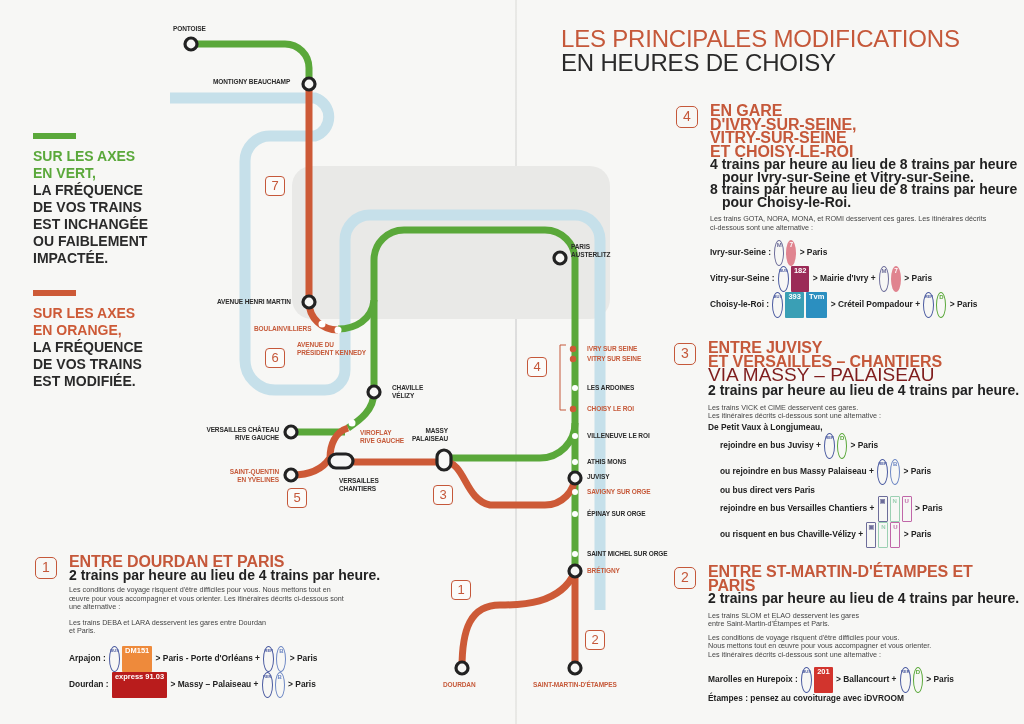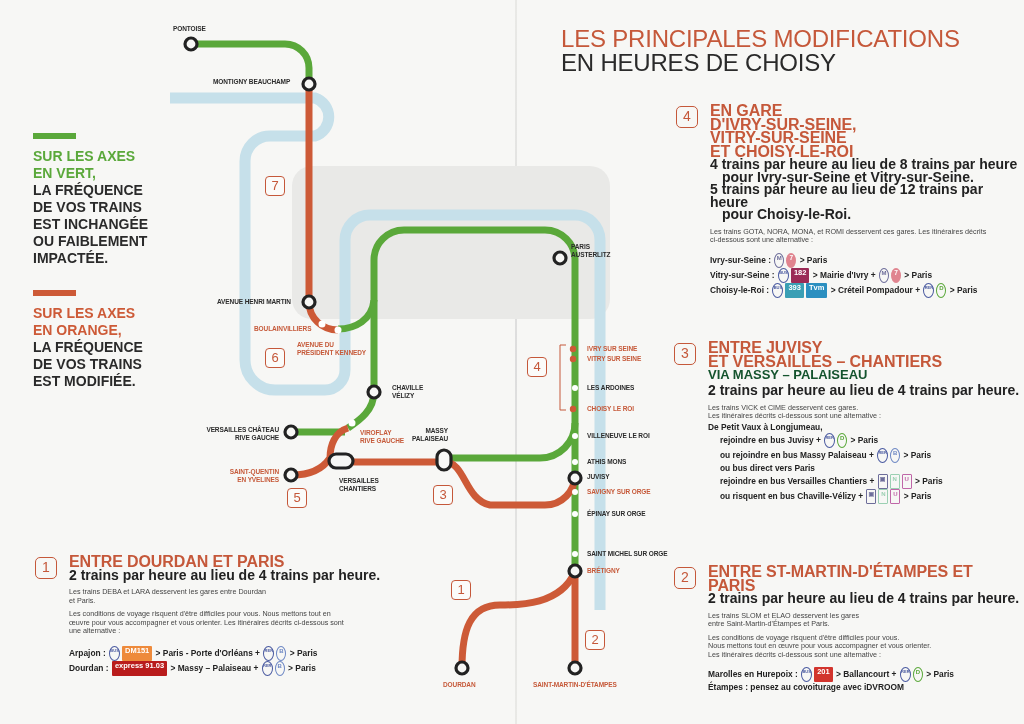--- a/index.html
+++ b/index.html
@@ -18,27 +18,27 @@
   .legend .green { color: #5aa83a; }
   .legend .orange { color: #cd5a37; }
   .legend .dark { color: #2a2a2a; }
   .title { position: absolute; left: 561px; top: 27px; }
   .title .t1 { font-size: 24px; color: #c5583a; letter-spacing: -0.2px; line-height: 24px; }
   .title .t2 { font-size: 24px; color: #2a2a2a; letter-spacing: -0.2px; line-height: 24px; }
   .section { position: absolute; }
   .section .nb { position: absolute; left: 0; top: 2px; width: 22px; height: 22px; border: 1.5px solid #c5583a; border-radius: 5px; color: #c5583a; text-align: center; font-size: 14px; line-height: 19px; }
   .section .body { margin-left: 34px; }
   .section h2 { font-size: 16px; color: #c5583a; line-height: 13.5px; font-weight: bold; letter-spacing: -0.1px; }
-  .section h3 { font-size: 13px; color: #14532d; font-weight: bold; line-height: 14px; }
+  .section h3 { font-size: 19px; color: #7f1d1d; font-weight: normal; line-height: 14px; }
   .section .freq { font-size: 14px; font-weight: bold; line-height: 12.5px; color: #222; }
   .section .freq .ind { padding-left: 12px; display: block; }
   .section .small { font-size: 7.2px; color: #444; line-height: 8.6px; margin-top: 7px; }
   .section .itin { font-size: 8.4px; font-weight: bold; line-height: 11px; color: #222; margin-top: 8px; }
   .section .itin .ind { padding-left: 12px; display: block; }
-  .ico { display: inline-block; vertical-align: middle; font-size: 6px; line-height: 9px; height: 15px; text-align: center; margin: 0 1px; }
+  .ico { display: inline-block; vertical-align: middle; font-size: 6px; line-height: 9px; height: 26px; text-align: center; margin: 0 1px; }
   .ico.circle { width: 10px; border-radius: 50%; border: 1px solid #6d6d9a; color: #6d6d9a; font-size: 6px; line-height: 8px; }
   .ico.rer { width: 11px; border-radius: 50%; border: 1px solid #4a5aa0; color: #4a5aa0; font-size: 4px; line-height: 8px; }
   .ico.bus { width: 11px; border-radius: 50%; border: 1px solid #4a5aa0; color: #4a5aa0; font-size: 4px; line-height: 8px; }
   .ico.m7 { width: 10px; border-radius: 50%; background: #e0848f; color: #fff; font-size: 6.5px; line-height: 10px; }
   .ico.d { width: 10px; border-radius: 50%; border: 1px solid #5aa83a; color: #5aa83a; font-size: 6px; line-height: 8px; }
   .ico.b { width: 10px; border-radius: 50%; border: 1px solid #6d87c4; color: #6d87c4; font-size: 6px; line-height: 8px; }
   .ico.tag { padding: 0 3px; color: #fff; font-size: 7.5px; line-height: 10px; border-radius: 1px; }
   .ico.sq { width: 10px; border: 1px solid #6d6d9a; color: #6d6d9a; border-radius: 1px; font-size: 6px; line-height: 8px; }
   .ico.n { width: 10px; border: 1px solid #9bd0b2; color: #9bd0b2; border-radius: 1px; font-size: 6px; line-height: 8px; }
   .ico.u { width: 10px; border: 1px solid #c066a8; color: #c066a8; border-radius: 1px; font-size: 6px; line-height: 8px; }
@@ -172,21 +172,21 @@
     <div class="body">
       <h2>
         <span>EN GARE</span><br>
         <span>D'IVRY-SUR-SEINE,</span><br>
         <span>VITRY-SUR-SEINE</span><br>
         <span>ET CHOISY-LE-ROI</span>
       </h2>
       <div class="freq">
         <span>4 trains par heure au lieu de 8 trains par heure</span>
         <span class="ind">pour Ivry-sur-Seine et Vitry-sur-Seine.</span>
-        <span>5 trains par heure au lieu de 12 trains par heure</span>
+        <span>8 trains par heure au lieu de 8 trains par heure</span>
         <span class="ind">pour Choisy-le-Roi.</span>
       </div>
       <div class="small" style="width:280px">Les trains GOTA, NORA, MONA, et ROMI desservent ces gares. Les itinéraires décrits ci-dessous sont une alternative :</div>
       <div class="itin">
         <div><span>Ivry-sur-Seine :</span> <span class="ico circle">M</span><span class="ico m7">7</span> <span>&gt; Paris</span></div>
         <div><span>Vitry-sur-Seine :</span> <span class="ico bus">BUS</span><span class="ico tag" style="background:#9b2b57">182</span> <span>&gt; Mairie d'Ivry +</span> <span class="ico circle">M</span><span class="ico m7">7</span> <span>&gt; Paris</span></div>
         <div><span>Choisy-le-Roi :</span> <span class="ico bus">BUS</span><span class="ico tag" style="background:#3a9fb5">393</span><span class="ico tag" style="background:#2b8fc0">Tvm</span> <span>&gt; Créteil Pompadour +</span> <span class="ico rer">RER</span><span class="ico d">D</span> <span>&gt; Paris</span></div>
       </div>
     </div>
   </div>
@@ -221,21 +221,21 @@
         <div>Étampes : pensez au covoiturage avec iDVROOM</div>
       </div>
     </div>
   </div>
 
   <div class="section" style="left:35px;top:555px;width:400px">
     <div class="nb">1</div>
     <div class="body">
       <h2>ENTRE DOURDAN ET PARIS</h2>
       <div class="freq">2 trains par heure au lieu de 4 trains par heure.</div>
+      <div class="small" style="margin-top:5px"><span>Les conditions de voyage risquent d'être difficiles pour vous. Nous mettons tout en</span><br><span>œuvre pour vous accompagner et vous orienter. Les itinéraires décrits ci-dessous sont</span><br><span>une alternative :</span></div>
       <div class="small"><span>Les trains DEBA et LARA desservent les gares entre Dourdan</span><br><span>et Paris.</span></div>
-      <div class="small" style="margin-top:5px"><span>Les conditions de voyage risquent d'être difficiles pour vous. Nous mettons tout en</span><br><span>œuvre pour vous accompagner et vous orienter. Les itinéraires décrits ci-dessous sont</span><br><span>une alternative :</span></div>
       <div class="itin" style="margin-top:10px">
         <div><span>Arpajon :</span> <span class="ico bus">BUS</span><span class="ico tag" style="background:#ee8a3b">DM151</span> <span>&gt; Paris - Porte d'Orléans +</span> <span class="ico rer">RER</span><span class="ico b">B</span> <span>&gt; Paris</span></div>
         <div><span>Dourdan :</span> <span class="ico tag" style="background:#b91c1c">express 91.03</span> <span>&gt; Massy – Palaiseau +</span> <span class="ico rer">RER</span><span class="ico b">B</span> <span>&gt; Paris</span></div>
       </div>
     </div>
   </div>
 </div>
 
 </body></html>

